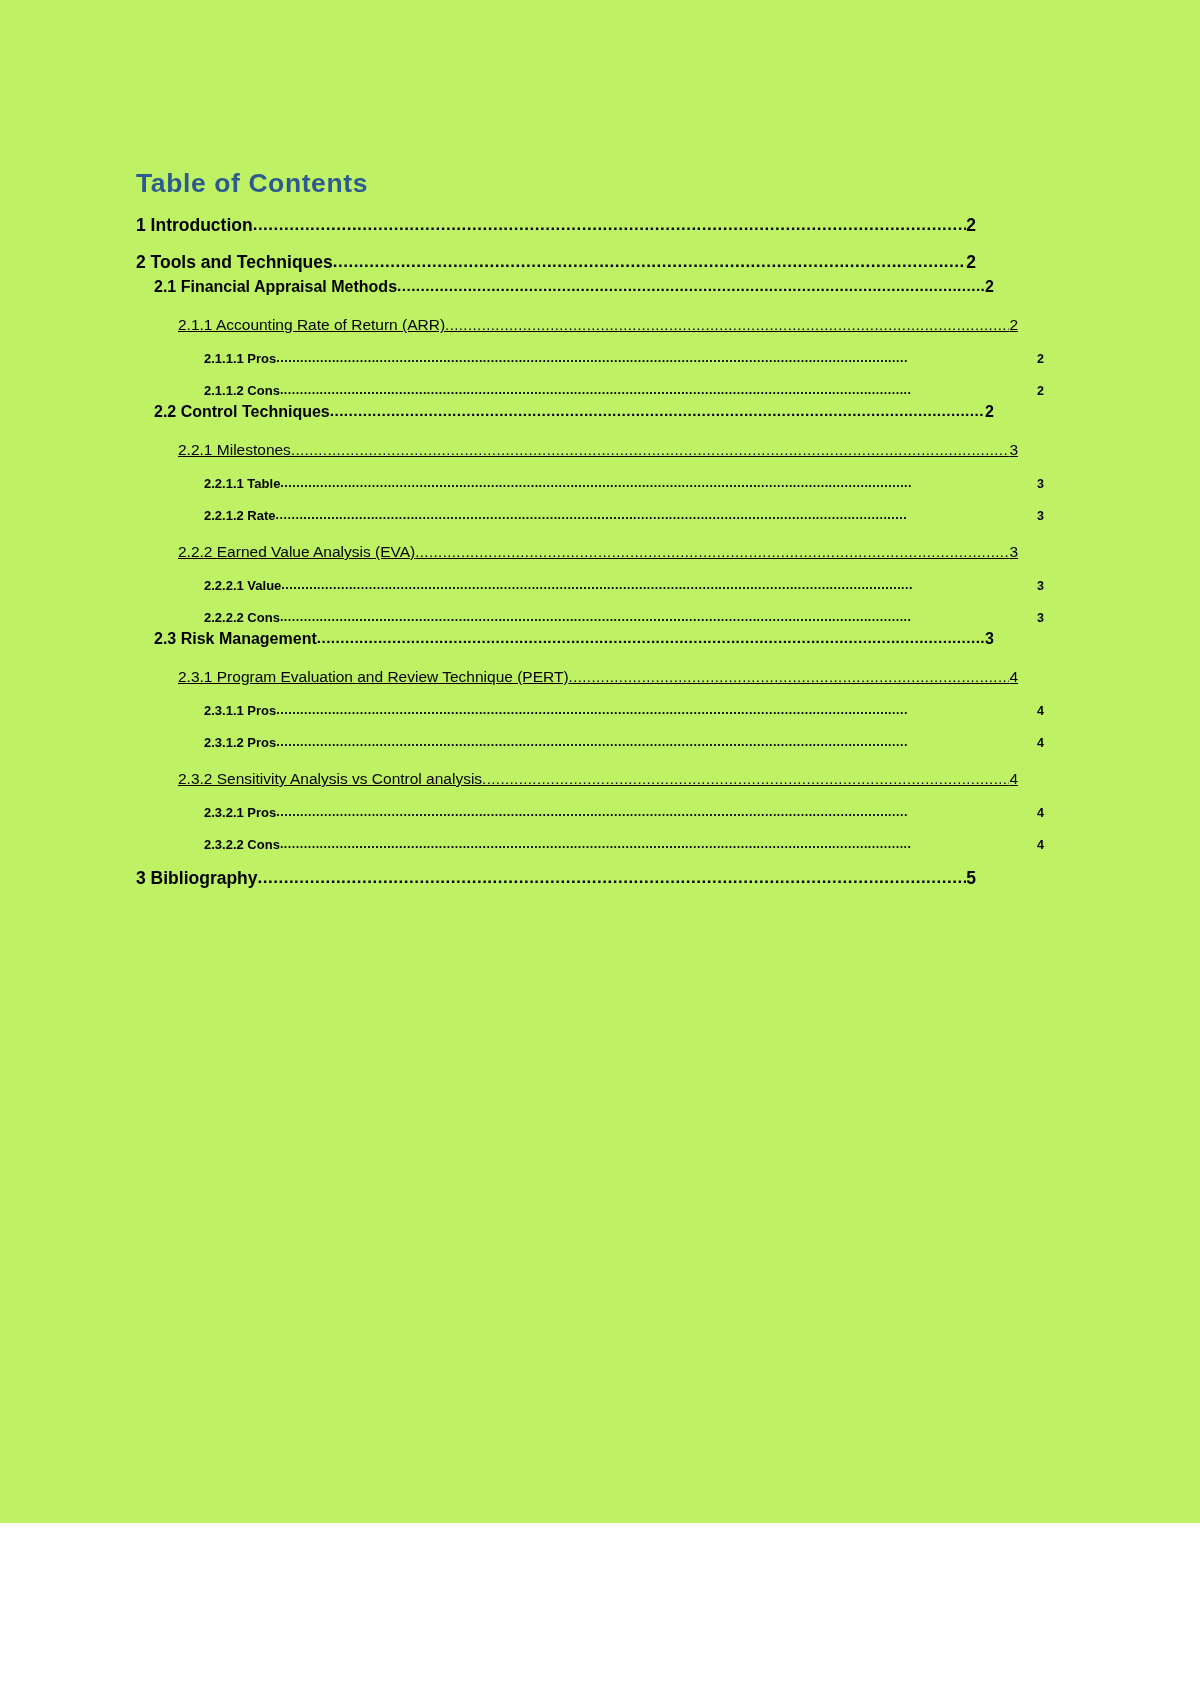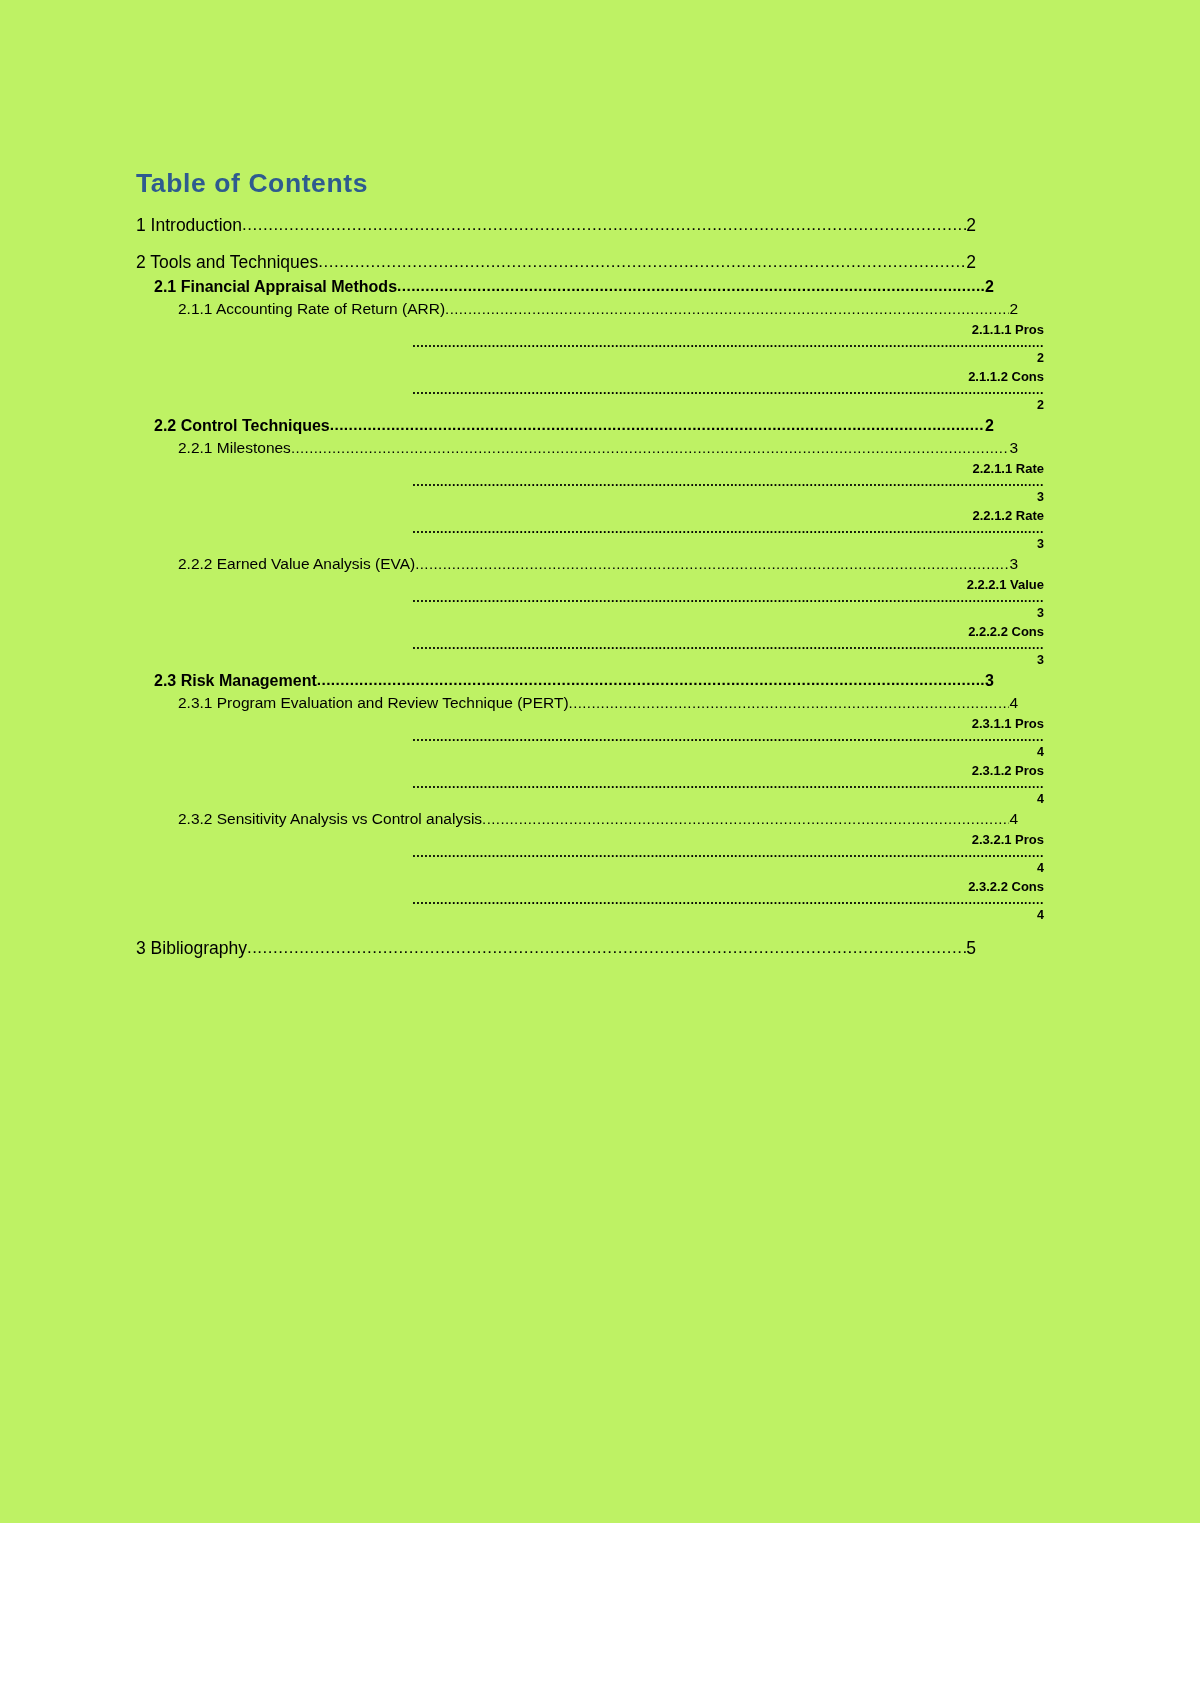--- a/index.html
+++ b/index.html
@@ -57,21 +57,21 @@
     top: -1px;
   }
   .toc-page {
     flex: 0 0 auto;
     text-align: right;
   }
 
   
   .lvl1 {
     font-size: 17.5px;
-    font-weight: normal;
+    font-weight: bold;
     margin-top: 16px;
     margin-bottom: 4px;
     padding-left: 0px;
   }
   .lvl1 .toc-dots { font-size: 17px; letter-spacing: 0.5px; }
 
   
   .lvl2 {
     font-size: 16px;
     font-weight: bold;
@@ -79,34 +79,34 @@
     margin-bottom: 3px;
     padding-left: 18px;
     align-items: center;
   }
   .lvl2 .toc-dots { font-size: 15.5px; letter-spacing: 0.4px; }
 
   
   .lvl3 {
     font-size: 15.5px;
     font-weight: normal;
-    margin-top: 4px;
+    margin-top: 20px;
     margin-bottom: 3px;
     padding-left: 42px;
+    text-decoration: underline;
   }
   .lvl3 .toc-dots { font-size: 15px; letter-spacing: 0.4px; }
 
   
   .lvl4 {
     font-size: 13px;
     font-weight: bold;
-    margin-top: 4px;
+    margin-top: 17px;
     margin-bottom: 2px;
     padding-left: 68px;
-    flex-direction: column;
   }
   .lvl4 .toc-dots { font-size: 12.5px; letter-spacing: 0.5px; }
   .lvl4 .toc-page { font-size: 12.5px; }
 
   .toc-list { display: block; }
 </style>
 </head>
 <body>
 
 <div class="page">
@@ -147,21 +147,21 @@
           <span class="toc-text">2.2 Control Techniques</span>
           <span class="toc-dots">...............................................................................................................................................................</span>
           <span class="toc-page">2</span>
         </div>
         <div class="toc-entry lvl3">
           <span class="toc-text">2.2.1 Milestones</span>
           <span class="toc-dots">...............................................................................................................................................................</span>
           <span class="toc-page">3</span>
         </div>
         <div class="toc-entry lvl4">
-          <span class="toc-text">2.2.1.1 Rate</span>
+          <span class="toc-text">2.2.1.1 Table</span>
           <span class="toc-dots">...............................................................................................................................................................</span>
           <span class="toc-page">3</span>
         </div>
         <div class="toc-entry lvl4">
           <span class="toc-text">2.2.1.2 Rate</span>
           <span class="toc-dots">...............................................................................................................................................................</span>
           <span class="toc-page">3</span>
         </div>
         <div class="toc-entry lvl3">
           <span class="toc-text">2.2.2 Earned Value Analysis (EVA)</span>

